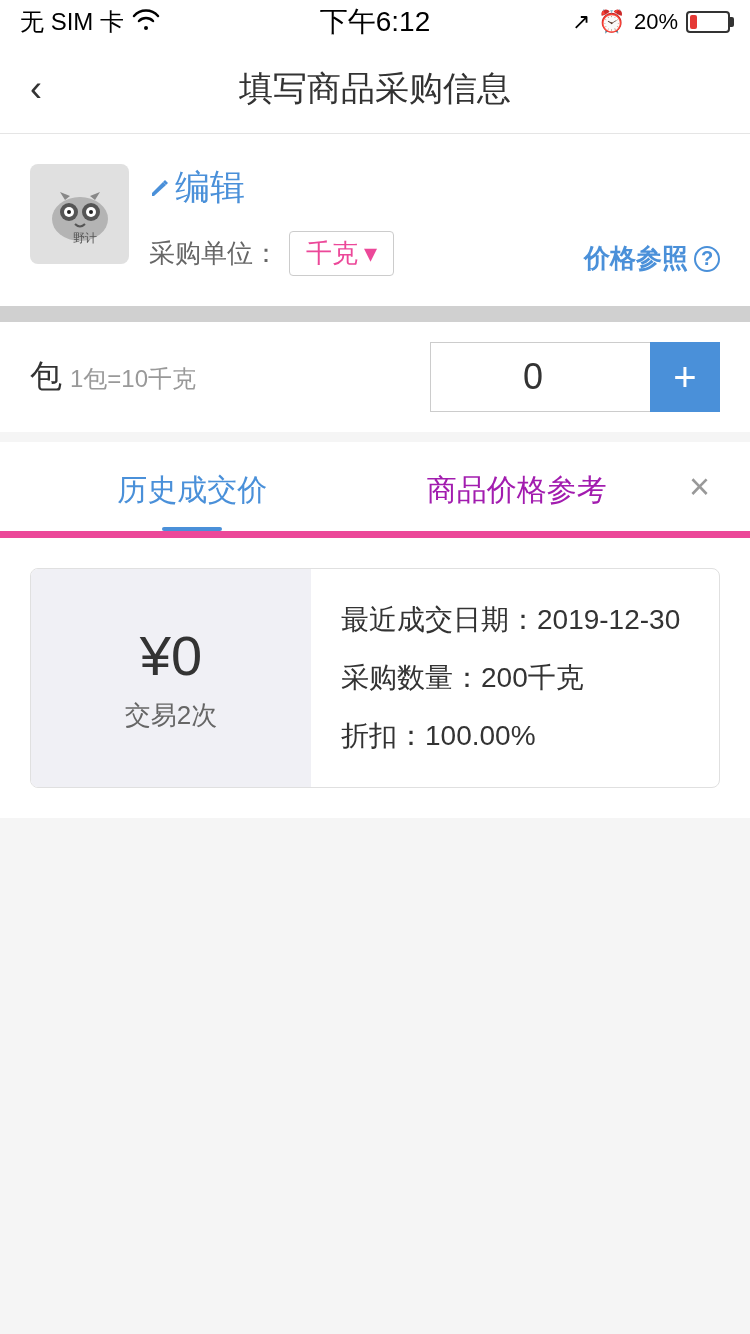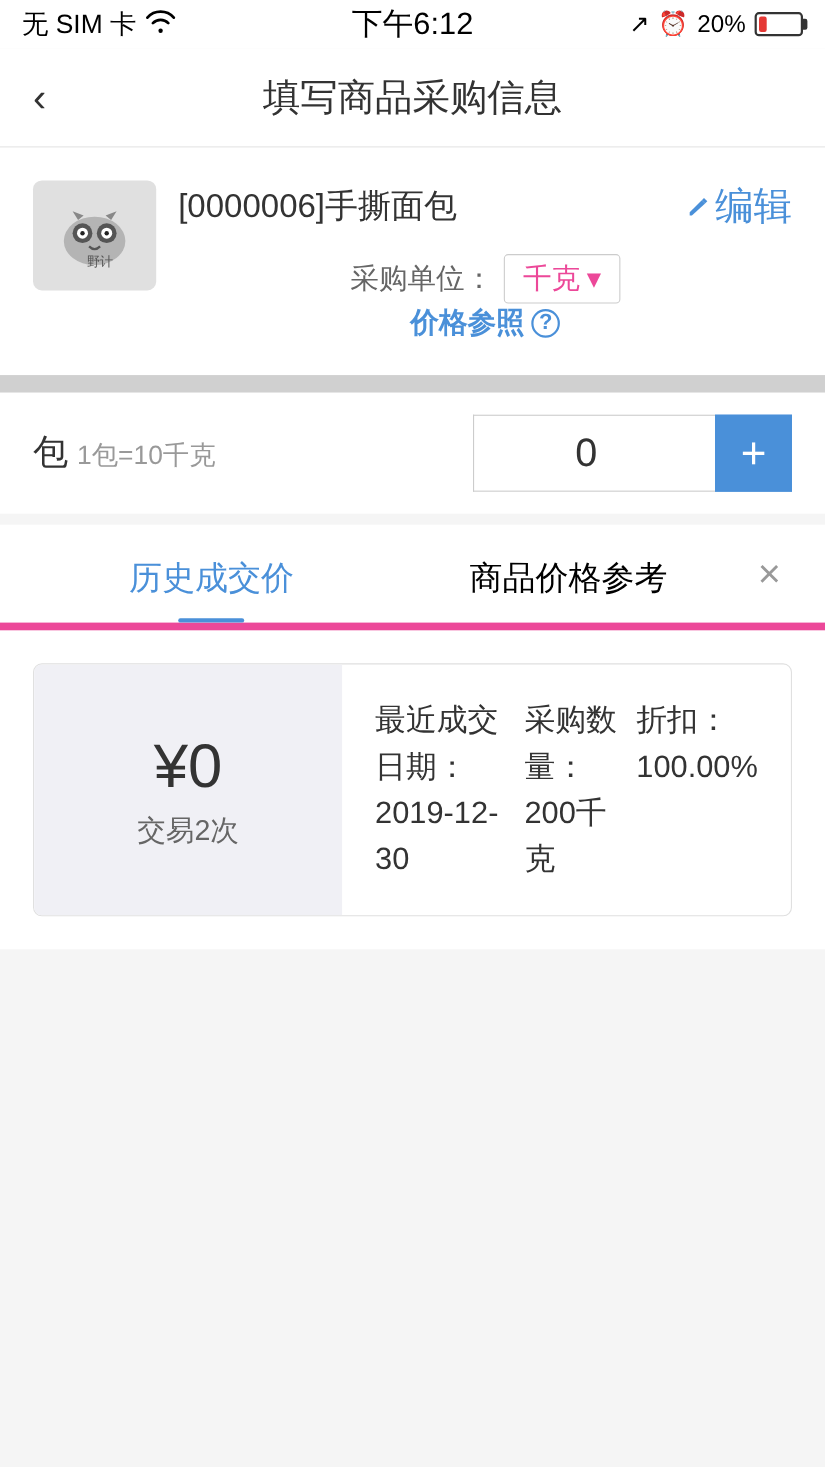--- a/index.html
+++ b/index.html
@@ -103,21 +103,21 @@
       padding: 30px;
       display: flex;
       flex-direction: column;
     }
     .product-top {
       display: flex;
       align-items: flex-start;
       gap: 20px;
     }
     .product-thumb {
-      width: 112px;
+      width: 99px;
       height: 100px;
       background: #e0e0e0;
       border-radius: 8px;
       display: flex;
       align-items: center;
       justify-content: center;
       flex-shrink: 0;
     }
     .owl-icon {
       width: 70px;
@@ -140,23 +140,22 @@
       font-size: 35px;
       color: #4a90d9;
       display: flex;
       align-items: center;
       gap: 4px;
       cursor: pointer;
     }
     .product-meta {
       margin-top: 20px;
       display: flex;
-      align-items: center;
+      align-items: flex-end;
       justify-content: space-between;
-      flex-direction: column;
     }
     .unit-row {
       display: flex;
       align-items: center;
       gap: 10px;
       font-size: 26px;
       color: #666;
     }
     .unit-select {
       border: 1px solid #ccc;
@@ -244,21 +243,21 @@
       display: flex;
       align-items: center;
       border-bottom: 7px solid #ec4899;
       padding: 0 30px;
     }
     .tab-item {
       flex: 1;
       text-align: center;
       padding: 28px 0 20px;
       font-size: 30px;
-      color: #000000;
+      color: #a21caf;
       position: relative;
       cursor: pointer;
     }
     .tab-item.active {
       color: #4a90d9;
     }
     .tab-item.active::after {
       content: '';
       position: absolute;
       bottom: 0;
@@ -302,21 +301,21 @@
     }
     .price-count {
       font-size: 26px;
       color: #666;
       margin-top: 10px;
     }
     .price-right {
       flex: 1;
       padding: 30px 30px;
       display: flex;
-      flex-direction: row;
+      flex-direction: column;
       justify-content: center;
       gap: 16px;
     }
     .price-detail-row {
       font-size: 28px;
       color: #333;
       line-height: 1.5;
     }
   </style>
 </head>
@@ -362,23 +361,20 @@
         <circle cx="24" cy="28" r="2" fill="#222"></circle>
         <circle cx="46" cy="28" r="2" fill="#222"></circle>
         <path d="M30 40 Q35 45 40 40" fill="none" stroke="#555" stroke-width="2"></path>
         <path d="M20 16 L15 8 L25 12 Z" fill="#888"></path>
         <path d="M50 16 L55 8 L45 12 Z" fill="#888"></path>
         <text x="28" y="58" font-size="12" fill="#555" font-family="sans-serif">野计</text>
       </svg>
     </div>
     <div class="product-info">
       <div class="product-name-row">
-        <span class="product-name">
-          <span>[0000006]</span><span>手撕面包</span>
-        </span>
         <span class="edit-btn">
           <svg width="22" height="22" viewBox="0 0 22 22">
             <path d="M3 16L14 5l3 3L5 19H3v-2z" fill="#4a90d9"></path>
             <path d="M14 5l2-2 3 3-2 2-3-3z" fill="#4a90d9"></path>
           </svg>
           <span>编辑</span>
         </span>
       </div>
       <div class="product-meta">
         <div class="unit-row">

